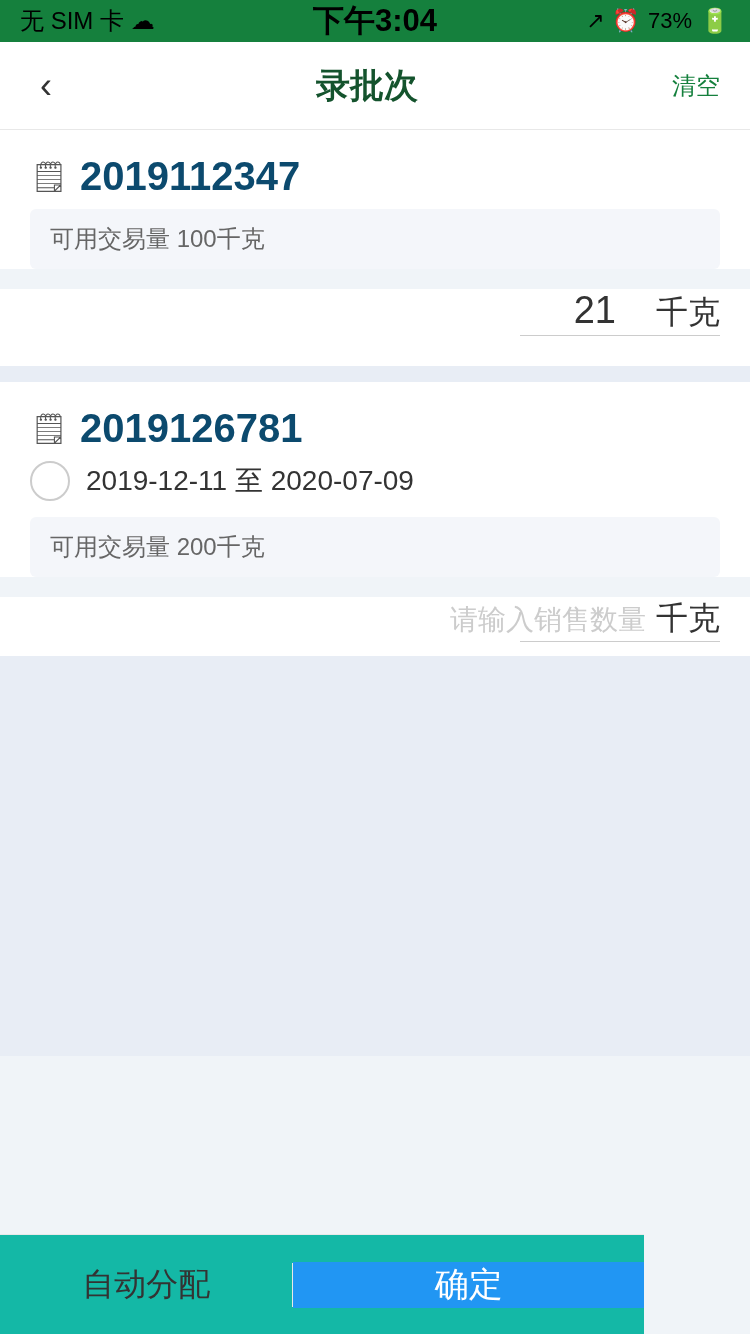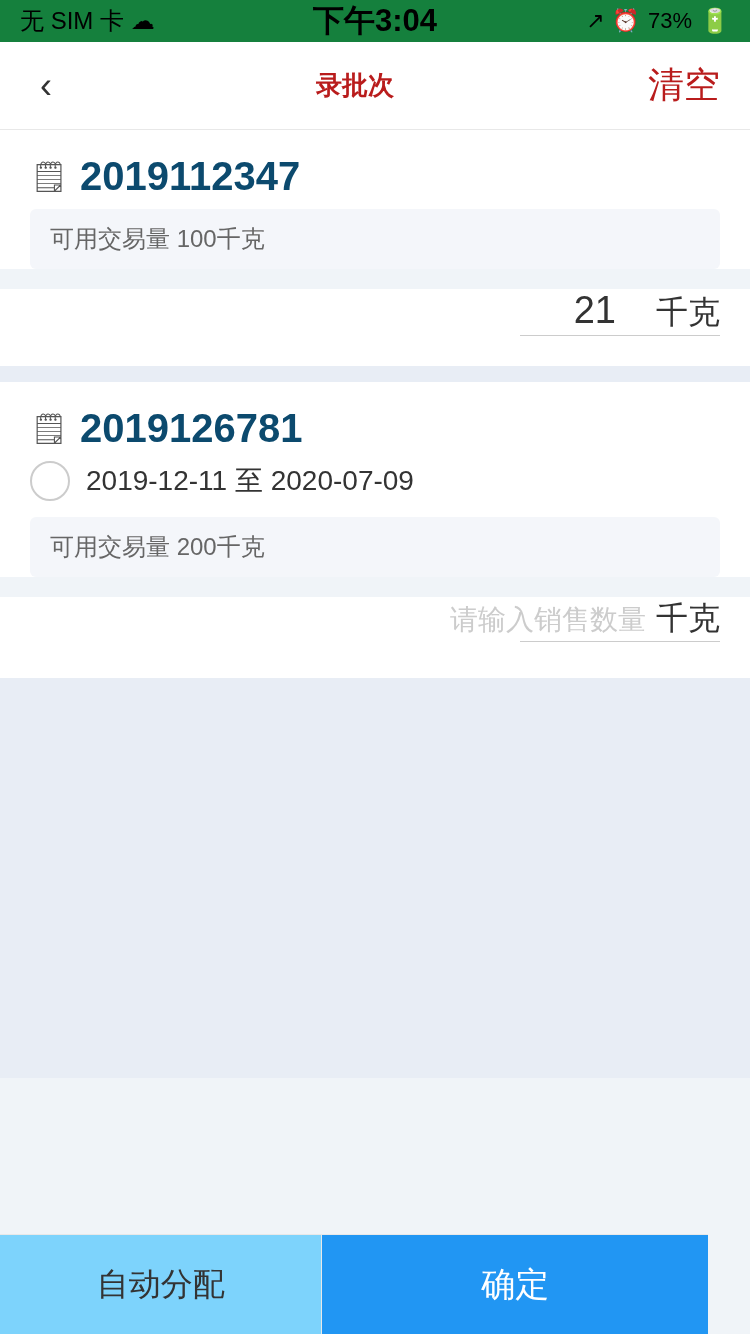--- a/index.html
+++ b/index.html
@@ -54,27 +54,27 @@
       padding: 0 30px;
       border-bottom: 1px solid #e8e8e8;
     }
     .nav-back {
       font-size: 36px;
       color: #333;
       cursor: pointer;
       padding: 10px;
     }
     .nav-title {
-      font-size: 26px;
+      font-size: 34px;
       font-weight: 600;
-      color: #b91c1c;
+      color: #14532d;
     }
     .nav-clear {
-      font-size: 36px;
-      color: #b91c1c;
+      font-size: 24px;
+      color: #15803d;
       cursor: pointer;
     }
 
     
     .info-bar {
       background: #fffbe6;
       padding: 18px 30px;
       display: flex;
       align-items: center;
       gap: 0;
@@ -203,25 +203,26 @@
       flex: 1;
       background: #e8edf5;
       min-height: 400px;
     }
 
     
     .footer {
       position: fixed;
       bottom: 0;
       left: 0;
-      width: 708px;
+      width: 644px;
       height: 100px;
       display: flex;
-      background: #7dd3fc;
+      background: #14b8a6;
       border-top: 1px solid #e8e8e8;
+      align-items: center;
     }
     .footer-auto {
       flex: 1;
       display: flex;
       align-items: center;
       justify-content: center;
       font-size: 32px;
       color: #333;
       border-right: 1px solid #e8e8e8;
       cursor: pointer;
@@ -292,21 +293,21 @@
       <span class="batch-icon">🗒</span>
       <span class="batch-id">2019126781</span>
     </div>
     <div class="batch-date-row">
       <div class="radio-circle"></div>
       <span class="batch-date">2019-12-11 至 2020-07-09</span>
     </div>
     <div class="batch-info-box">可用交易量 200千克</div>
   </div>
 
-  <div style="background:#fff; padding: 0 30px 36px 30px; font-family: Liberation Serif, serif;">
+  <div style="background:#fff; padding: 0 30px 14px 30px; font-family: Liberation Serif, serif;">
     <div class="quantity-row" style="padding: 0; justify-content: flex-end;">
       <div class="quantity-input-wrapper">
         <span class="quantity-placeholder">请输入销售数量</span>
         <span class="quantity-unit">千克</span>
       </div>
     </div>
     <div class="quantity-underline"></div>
   </div>
 
   <div class="bottom-spacer"></div>

